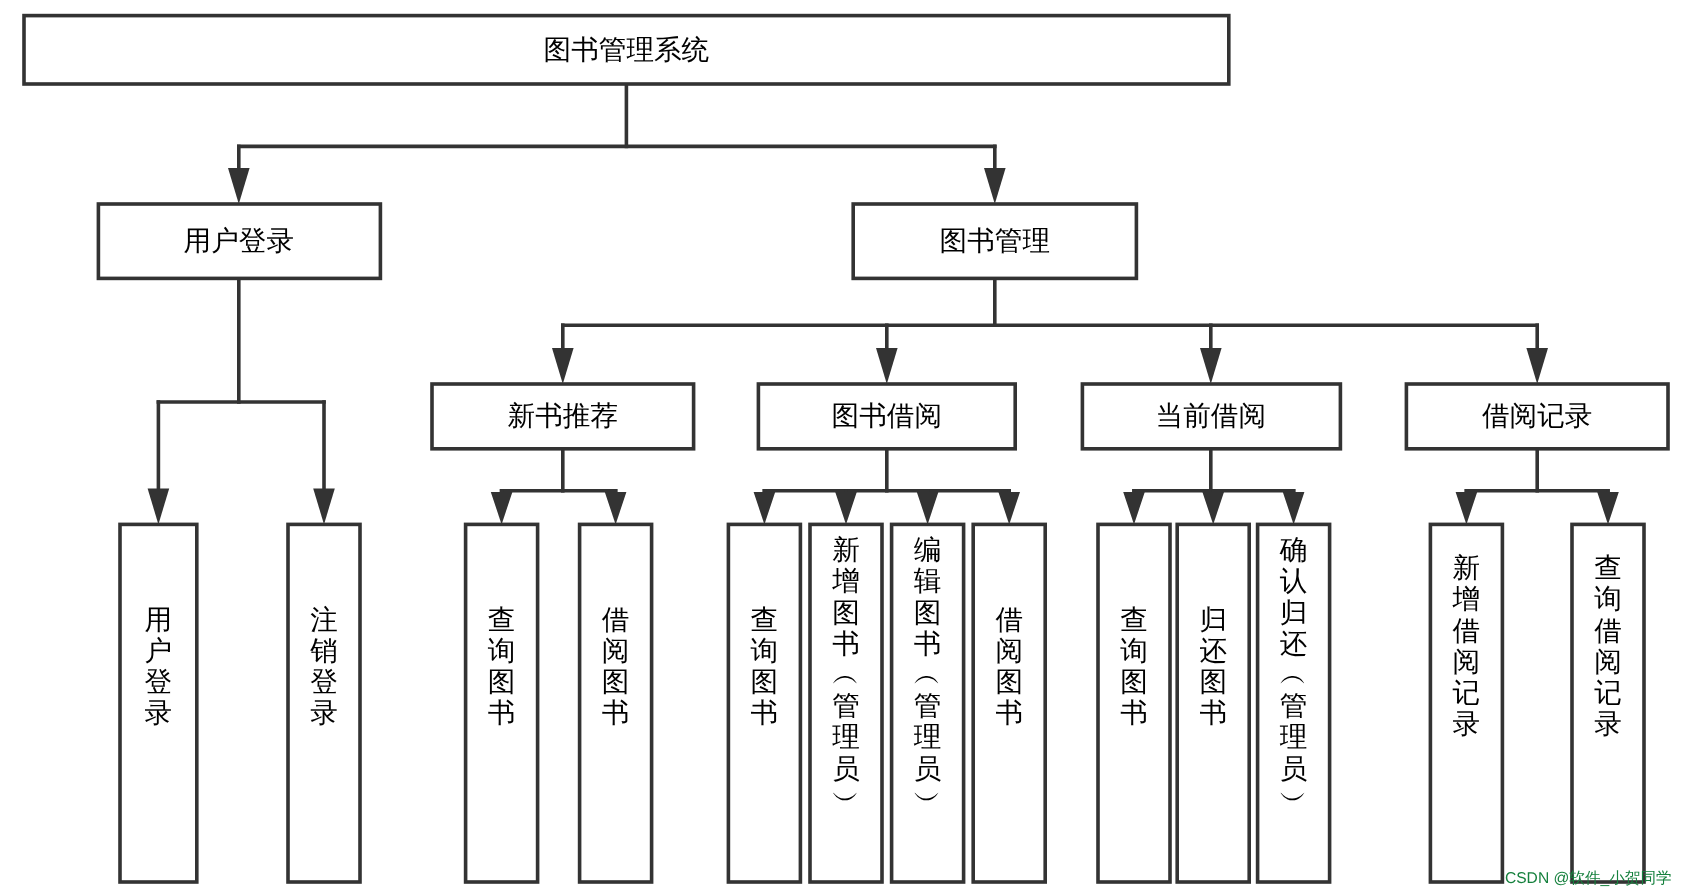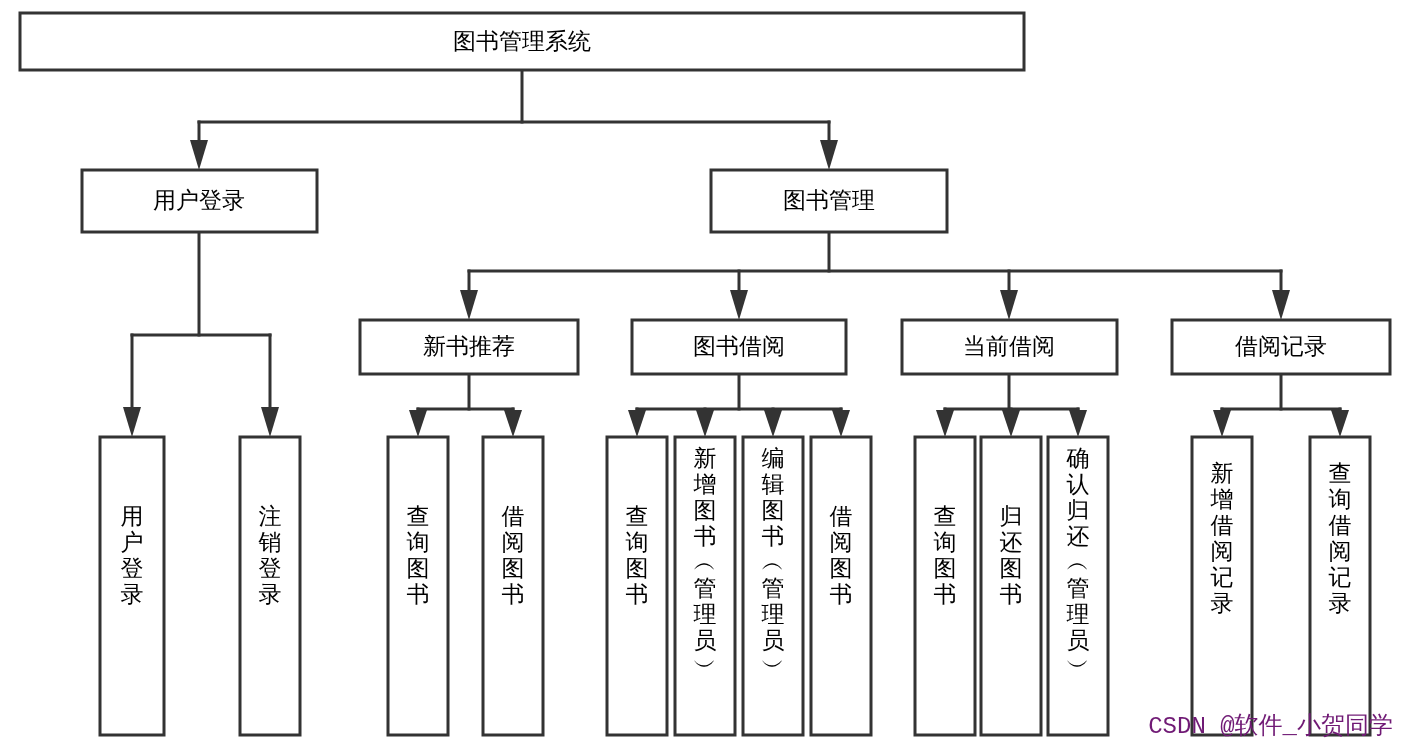--- a/index.html
+++ b/index.html
@@ -48,23 +48,23 @@
   .node-label-vertical {
     fill: #000000;
     font-family: "Liberation Sans", "DejaVu Sans", sans-serif;
     font-size: 23px;
     text-anchor: middle;
   }
   .watermark {
     position: absolute;
     right: 12px;
     bottom: 6px;
-    font-family: Liberation Mono, monospace;
-    font-size: 24px;
-    color: #701a75;
+    font-family: Liberation Sans, sans-serif;
+    font-size: 13px;
+    color: #15803d;
     white-space: nowrap;
     pointer-events: none;
   }
 </style>
 </head>
 <body>
 
 <div id="diagram-root">
   <svg width="1405" height="747" viewBox="0 0 1405 747" xmlns="http://www.w3.org/2000/svg">
 

